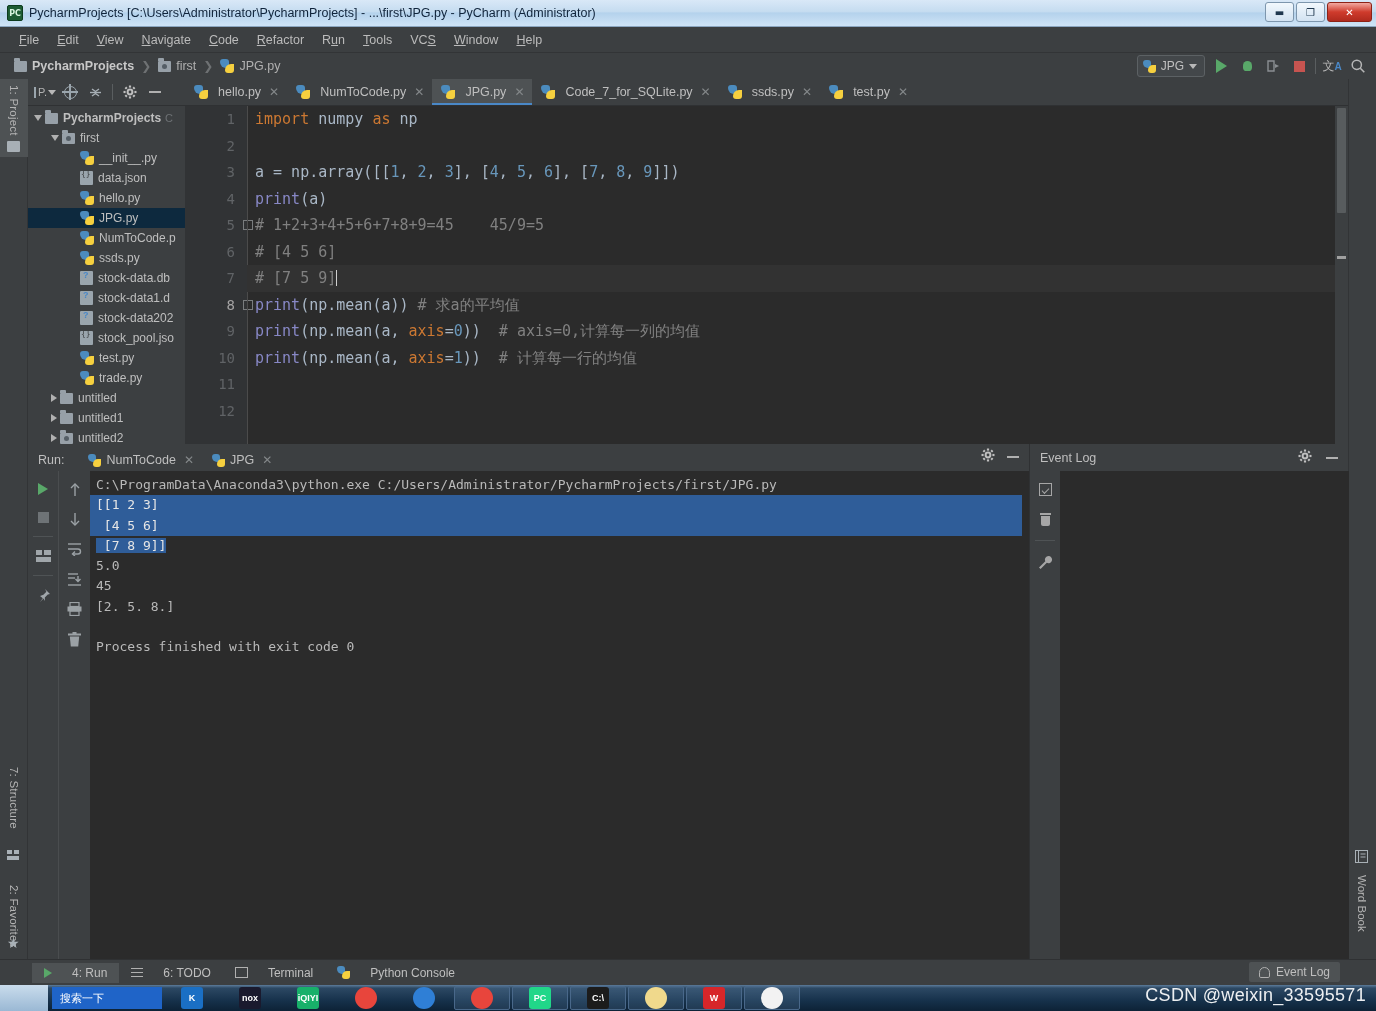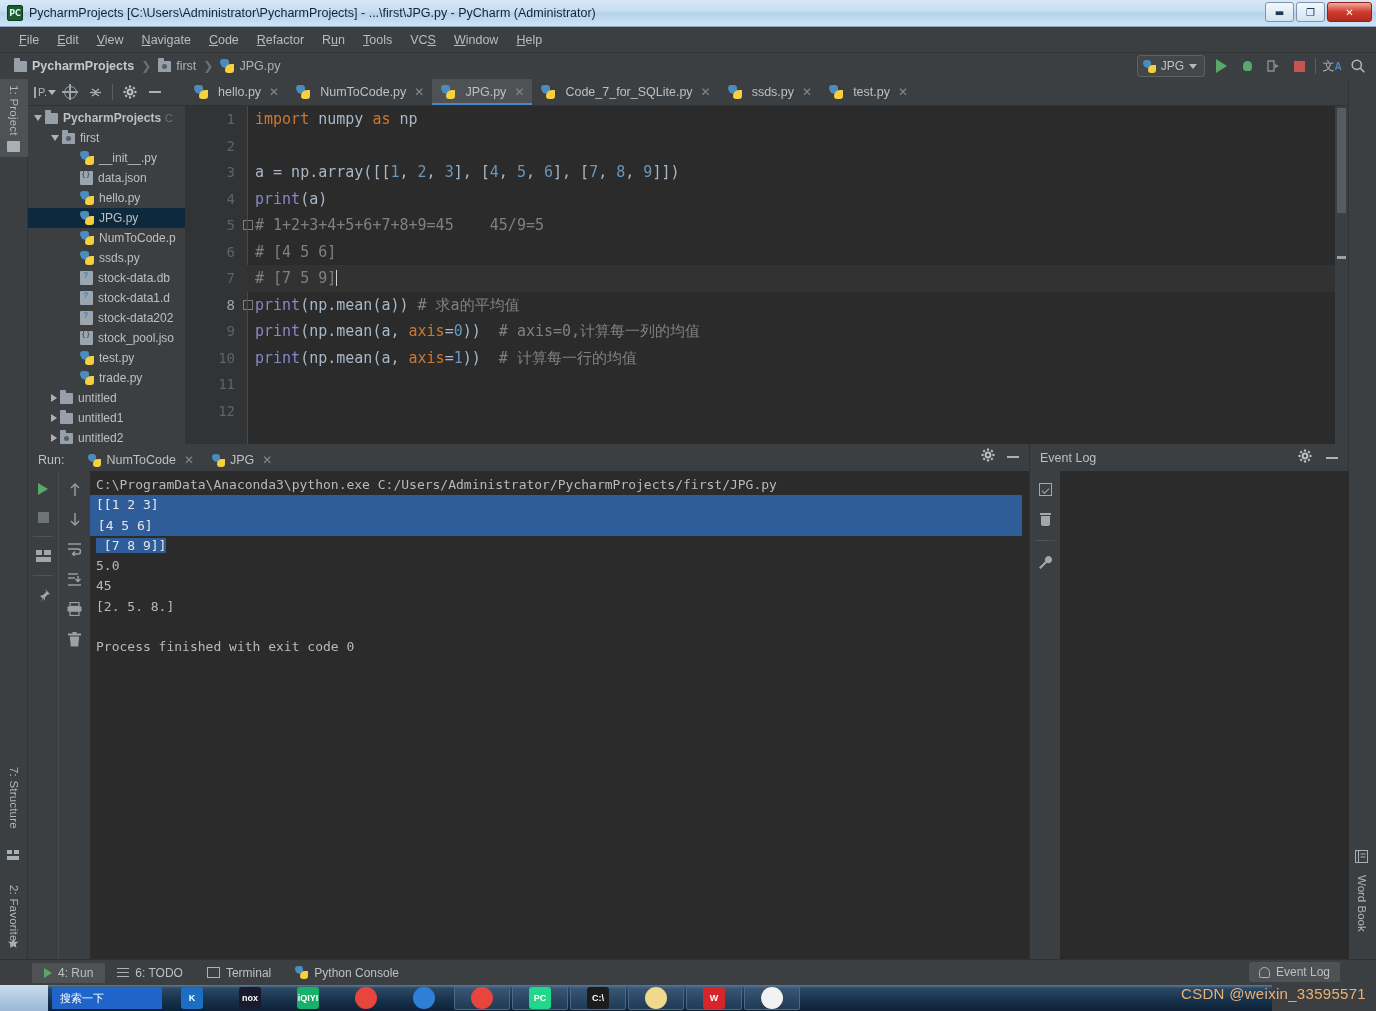--- a/index.html
+++ b/index.html
@@ -349,21 +349,21 @@
     background: #a6a6a6; border-radius: 0 0 2px 2px;
   }
 
   
   .statusbar {
     position: absolute; left: 0; top: 959px; width: 1376px; height: 26px;
     background: #3c3f41; display: flex; align-items: center; padding-left: 32px;
     border-top: 1px solid #2f3133;
   }
   .sb-item {
-    display: flex; align-items: center; gap: 6px; font-size: 12px;
+    display: flex; align-items: center; gap: 20px; font-size: 12px;
     color: #bfbfbf; padding: 3px 12px;
   }
   .sb-item.active { background: #4e5254; }
   .sb-right {
     position: absolute; right: 36px; top: 2px; display: flex; align-items: center;
     gap: 6px; font-size: 12px; color: #bfbfbf; background: #4e5254;
     padding: 3px 10px; border-radius: 2px;
   }
   .bell {
     width: 11px; height: 11px; border: 1.5px solid #b0b0b0;
@@ -375,21 +375,21 @@
   }
   .todo-ico { width: 12px; height: 10px; position: relative; }
   .todo-ico i { position: absolute; left: 0; width: 12px; height: 1.5px; background: #b0b0b0; display:block; }
   .term-ico {
     width: 13px; height: 11px; border: 1.5px solid #b0b0b0; position: relative;
     font-size: 7px; color: #b0b0b0;
   }
 
   
   .taskbar {
-    position: absolute; left: 0; top: 985px; width: 1272px; height: 26px;
+    position: absolute; left: 0; top: 985px; width: 1376px; height: 26px;
     background: linear-gradient(to bottom, #5d7c9b 0%, #2c4863 12%, #16314b 60%, #0d2236 100%);
     display: flex; align-items: center; gap: 2px;
   }
   .tb-start {
     width: 48px; height: 26px;
     background: linear-gradient(to bottom, #c9dcec, #9ab8d4);
   }
   .tb-search {
     width: 110px; height: 22px; margin-left: 2px;
     background: #1f64c8; color: #fff; font-size: 11px;
@@ -399,21 +399,21 @@
     width: 56px; height: 24px; display: flex; align-items: center; justify-content: center;
   }
   .tb-app.boxed {
     border: 1px solid #49688a; background: rgba(120,160,200,.18); border-radius: 2px;
   }
   .app-ic { width: 22px; height: 22px; border-radius: 3px;
     display: flex; align-items: center; justify-content: center;
     font-size: 9px; font-weight: bold; color: #fff; }
   .watermark {
     position: absolute; right: 10px; top: 985px;
-    font-size: 15px; color: #fdba74; opacity: .92;
+    font-size: 18px; color: #ffffff; opacity: .92;
     font-family: "Liberation Sans", sans-serif; letter-spacing: .3px;
   }
   .side-edge {
     position: absolute; left: 0; top: 79px; width: 7px; height: 880px;
     background: linear-gradient(to right, #d5e6f5, #a9c6e0 60%, #7e9fbd);
   }
   .side-edge-r {
     position: absolute; right: 0; top: 79px; width: 6px; height: 880px;
     background: linear-gradient(to left, #d5e6f5, #a9c6e0 60%, #7e9fbd);
   }
@@ -832,21 +832,21 @@
           <svg width="13" height="15" viewBox="0 0 13 15">
               <rect x="0" y="1.5" width="13" height="2" fill="#9ba1a5"></rect>
               <rect x="4.5" y="0" width="4" height="2" fill="#9ba1a5"></rect>
               <path d="M1.8 4.5h9.4l-1 10H2.8z" fill="#9ba1a5"></path>
             </svg>
         </div>
       </div>
       <div class="console" id="console">
           <div class="oline">C:\ProgramData\Anaconda3\python.exe C:/Users/Administrator/PycharmProjects/first/JPG.py</div>
           <div class="oline" style="background: rgb(47, 93, 153); color: rgb(230, 230, 230); margin-left: -6px; padding-left: 6px; width: 932px;">[[1 2 3]</div>
-          <div class="oline" style="background: rgb(47, 93, 153); color: rgb(230, 230, 230); margin-left: -6px; width: 932px;"> [4 5 6]</div>
+          <div class="oline" style="background: rgb(47, 93, 153); color: rgb(230, 230, 230); margin-left: -6px; padding-left: 6px; width: 932px;"> [4 5 6]</div>
           <div class="oline"><span class="hl"> [7 8 9]]</span></div>
           <div class="oline">5.0</div>
           <div class="oline">45</div>
           <div class="oline">[2. 5. 8.]</div>
           <div class="oline">&nbsp;</div>
           <div class="oline">Process finished with exit code 0</div>
         </div>
     </div>
   </div>
 

